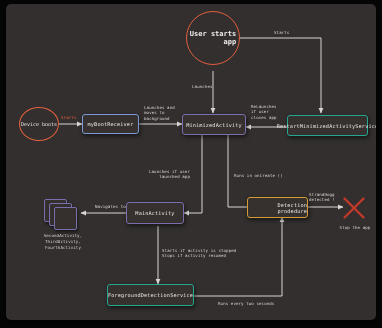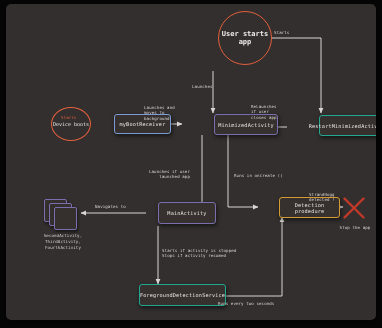--- a/index.html
+++ b/index.html
@@ -7,21 +7,21 @@
     width:382px;height:328px;overflow:hidden;
     font-family:"DejaVu Sans Mono","Liberation Mono",monospace;
   }
   #root{position:relative;width:382px;height:328px;background:#060606;}
   #canvas{
     position:absolute;left:6px;top:4px;width:370px;height:316px;
     background:#322f2e;border-radius:5px;
     box-shadow:0 2px 6px rgba(0,0,0,.75);
     overflow:hidden;
   }
-  .node{position:absolute;box-sizing:border-box;display:flex;align-items:center;justify-content:center;text-align:center;margin-left:32px;}
+  .node{position:absolute;box-sizing:border-box;display:flex;align-items:center;justify-content:center;text-align:right;}
   .boxnode{
     border:1px solid #fff;border-radius:3px;background:#36312f;
     color:#e8e6e4;font-size:5.2px;letter-spacing:.15px;
     box-shadow:1px 2px 4px rgba(0,0,0,.55);
   }
   .circlenode{
     border:1.4px solid #e2603e;border-radius:50%;background:#332f2e;
     color:#f0eeec;font-size:7px;line-height:8.5px;font-weight:bold;
   }
   .circle-small{

